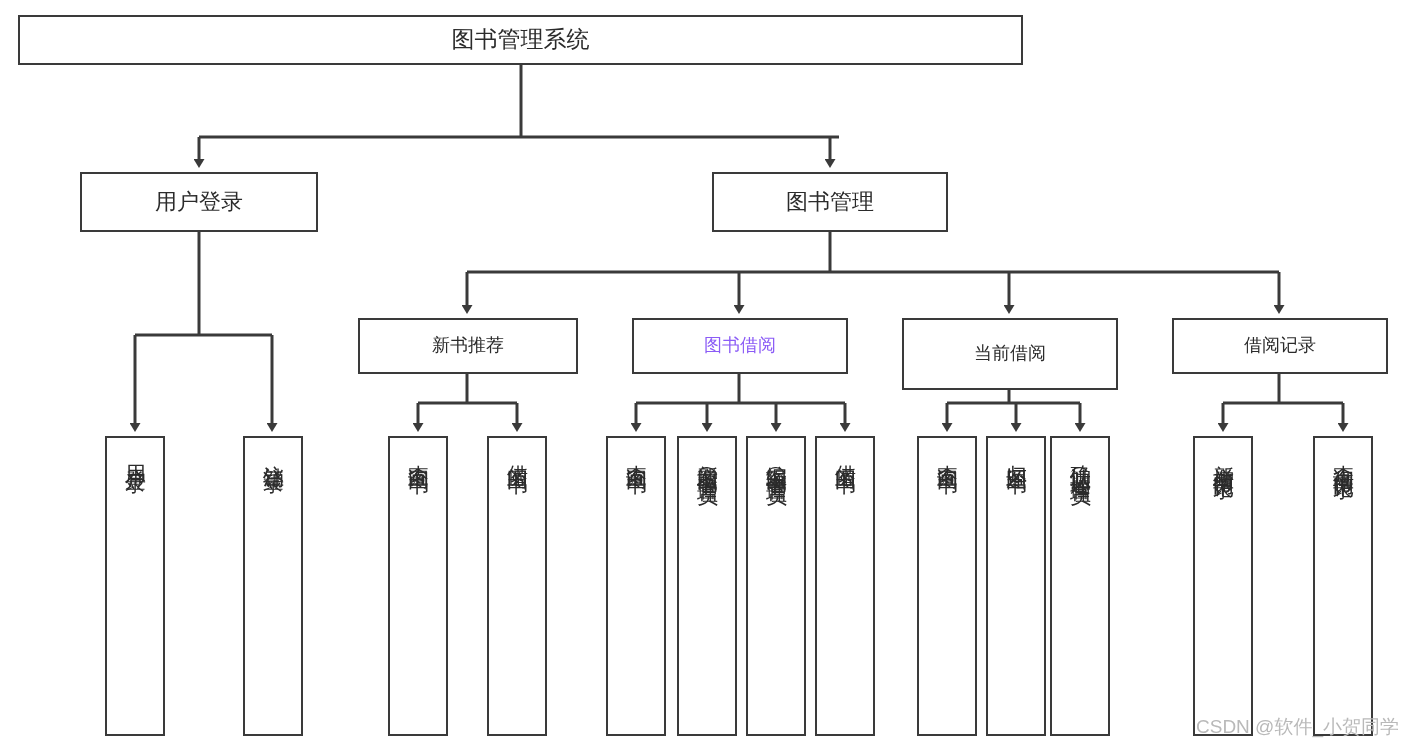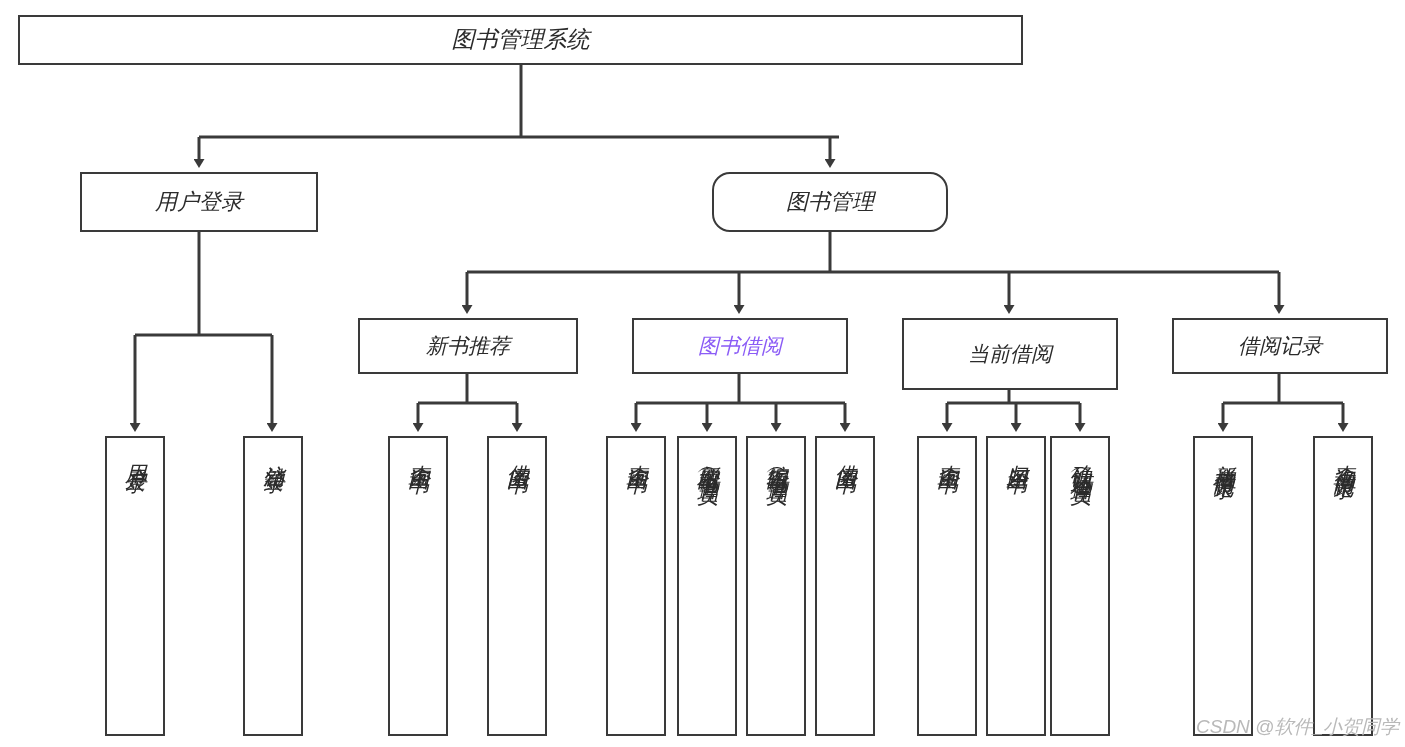--- a/index.html
+++ b/index.html
@@ -8,21 +8,20 @@
     padding: 0;
     background: #ffffff;
   }
   #canvas {
     position: relative;
     width: 1405px;
     height: 747px;
     background: #ffffff;
     font-family: "Liberation Sans", "DejaVu Sans", sans-serif;
     overflow: hidden;
-    font-style: italic;
   }
   #connectors {
     position: absolute;
     left: 0;
     top: 0;
     width: 1405px;
     height: 747px;
     pointer-events: none;
   }
   .node {
@@ -38,21 +37,21 @@
     line-height: 1.18;
     z-index: 2;
   }
   .node-root {
     font-size: 23px;
   }
   .node-l1 {
     font-size: 22px;
   }
   .node-l2 {
-    font-size: 21px;
+    font-size: 18px;
   }
   
   .node-leaf {
     font-size: 21px;
     align-items: flex-start;
     justify-content: center;
     padding-top: 10px;
   }
   .node-leaf .vtext {
     writing-mode: vertical-rl;
@@ -125,21 +124,21 @@
     </g>
   </svg>
 
   <div class="node node-root" style="left: 18px; top: 15px; width: 1005px; height: 50px; border-color: rgb(58, 58, 58); color: rgb(43, 43, 43); background: rgb(255, 255, 255);">
     <span>图书管理系统</span>
   </div>
 
   <div class="node node-l1" style="left: 80px; top: 172px; width: 238px; height: 60px; border-color: rgb(58, 58, 58); color: rgb(43, 43, 43); background: rgb(255, 255, 255);">
     <span>用户登录</span>
   </div>
-  <div class="node node-l1" style="left: 712px; top: 172px; width: 236px; height: 60px; border-color: rgb(58, 58, 58); color: rgb(43, 43, 43); background: rgb(255, 255, 255); border-radius: 18px;">
+  <div class="node node-l1" style="left: 712px; top: 172px; width: 236px; height: 60px; border-color: rgb(58, 58, 58); color: rgb(43, 43, 43); background: rgb(255, 255, 255);">
     <span>图书管理</span>
   </div>
 
   <div class="node node-l2" style="left: 358px; top: 318px; width: 220px; height: 56px; border-color: rgb(58, 58, 58); color: rgb(43, 43, 43); background: rgb(255, 255, 255);">
     <span>新书推荐</span>
   </div>
   <div class="node node-l2" style="left: 632px; top: 318px; width: 216px; height: 56px; border-color: rgb(58, 58, 58); color: #8b5cf6; background: rgb(255, 255, 255);">
     <span>图书借阅</span>
   </div>
   <div class="node node-l2" style="left: 902px; top: 318px; width: 216px; height: 72px; border-color: rgb(58, 58, 58); color: rgb(43, 43, 43); background: rgb(255, 255, 255);">

